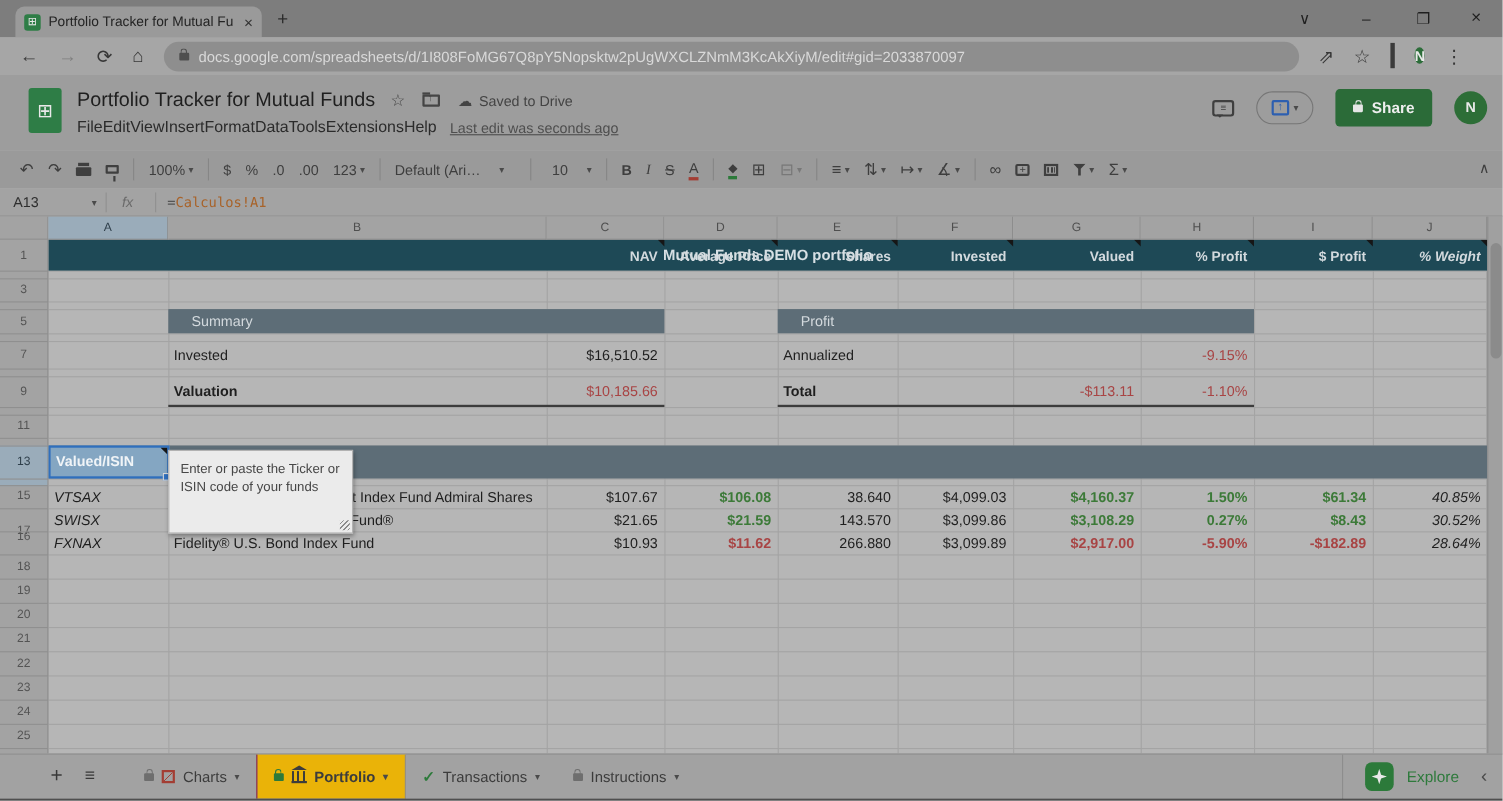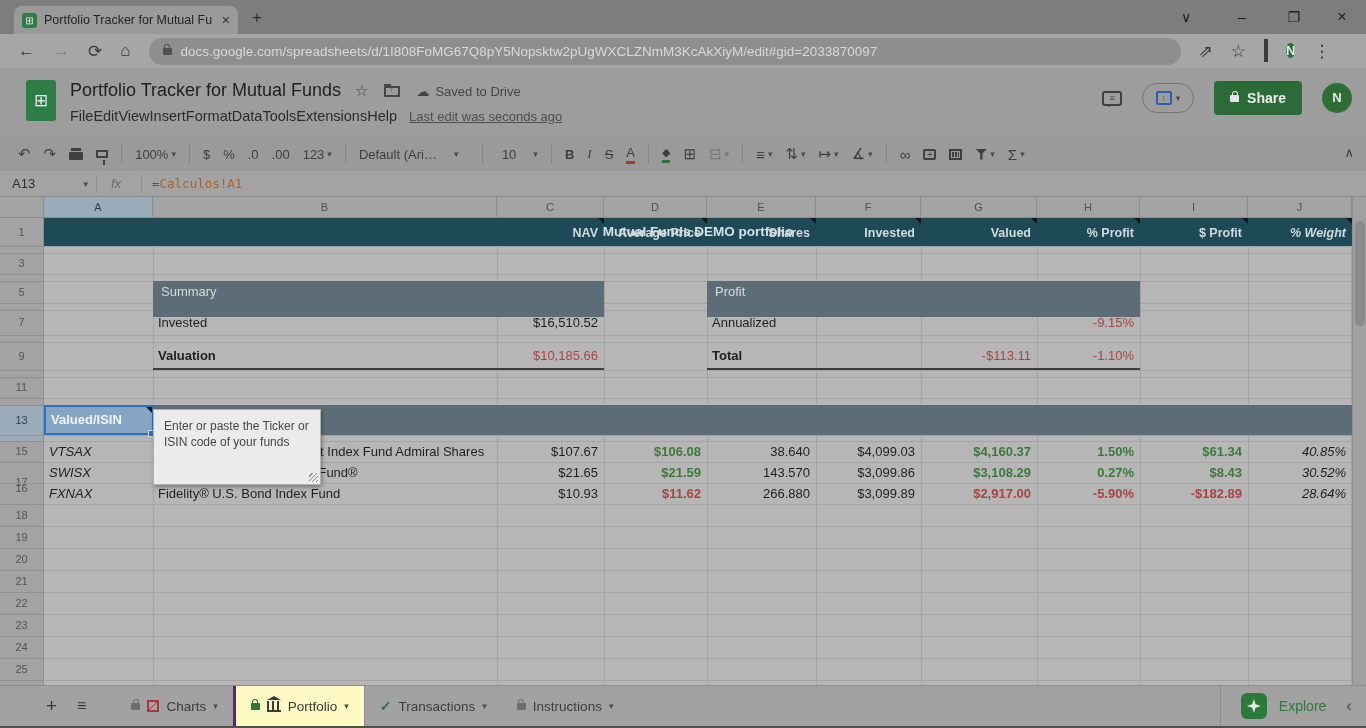--- a/index.html
+++ b/index.html
@@ -84,21 +84,21 @@
   .colhead.sel,.rowlab.sel{background:#9aacba;color:#2e3e4a}
   #rowheads{position:absolute;left:0;top:21px;width:44px;bottom:0;background:#a3a3a3;border-right:1px solid #8d8d8d}
   .rowlab{position:absolute;left:0;width:43px;text-align:center;color:#545454;font-size:11px}
   #body{position:absolute;left:44px;top:21px;width:1308px;height:467px;overflow:hidden}
   .vline{position:absolute;top:0;bottom:0;width:1px;background:#a4a4a4}
   .hline{position:absolute;left:0;right:0;height:1px;background:#a4a4a4}
   #scrollcol{position:absolute;right:0;top:0;width:14px;bottom:0;background:#a0a0a0;border-left:1px solid #8d8d8d}
   #scrollthumb{position:absolute;left:2px;top:24px;width:10px;height:105px;background:#8b8b8b;border-radius:5px}
 
   .banner-title{position:absolute;left:0;top:0;width:1308px;height:28px;background:#1e4956;color:#d7e0e4;font-weight:bold;font-size:13.5px;text-align:center;line-height:28px;z-index:2}
-  .banner-grey{position:absolute;height:36px;background:#5d6d77;color:#d3d9dd;font-size:13px;line-height:22px;padding-left:8px;z-index:2}
+  .banner-grey{position:absolute;height:22px;background:#5d6d77;color:#d3d9dd;font-size:13px;line-height:22px;padding-left:21px;z-index:2}
   .cellk{position:absolute;font-size:13px;color:#1f1f1f;z-index:3;white-space:nowrap}
   .num{text-align:right;padding-right:6px}
   .bold{font-weight:bold}
   .ital{font-style:italic}
   .red{color:#a84444}
   .green{color:#3c7a38;font-weight:bold}
   .redb{color:#a84444;font-weight:bold}
   .borderb{position:absolute;border-bottom:2px solid #3c3c3c;z-index:4}
 
   #hdr13{position:absolute;left:0;top:187px;width:1308px;height:30px;background:#5d6d77;z-index:5}
@@ -109,21 +109,21 @@
 
   #tooltip{position:absolute;left:109px;top:191px;width:168px;height:76px;background:#ebebeb;border:1px solid #b2b2b2;box-shadow:1px 2px 4px rgba(0,0,0,.35);z-index:30;padding:8px 10px;font-size:12px;line-height:1.35;color:#474747}
   #tt-resize{position:absolute;right:2px;bottom:2px;width:9px;height:9px;background:repeating-linear-gradient(135deg,transparent 0 2px,#8a8a8a 2px 3px)}
 
   
   #bottombar{position:absolute;left:0;top:685px;width:1366px;height:41px;background:#a2a2a2;border-top:1px solid #8d8d8d;display:flex;align-items:center}
   #bb-plus{margin-left:46px;font-size:19px;color:#383838}
   #bb-menu{margin-left:20px;font-size:16px;color:#383838}
   #sheettabs{margin-left:30px;height:100%;display:flex}
   .stab{display:flex;align-items:center;gap:7px;padding:0 15px;font-size:13.5px;color:#3c3c3c}
-  .stab.active{background:#fef9c3;border-left:3px solid #701a75;border-right:1px solid #8d8d8d;font-weight:normal}
+  .stab.active{background:#eab308;border-left:1px solid #701a75;border-right:1px solid #8d8d8d;font-weight:bold}
   .chx{width:12px;height:12px;border:2px solid #a33d33;background:linear-gradient(135deg,transparent 0 45%,#a33d33 45% 55%,transparent 55%)}
   .bank{width:14px;height:11px;position:relative;border-bottom:2px solid #3c3c3c;background:repeating-linear-gradient(90deg,#3c3c3c 0 2px,transparent 2px 5px)}
   .bank::before{content:'';position:absolute;left:0;top:-5px;border-left:7px solid transparent;border-right:7px solid transparent;border-bottom:4px solid #3c3c3c}
   .chk{color:#2c7a3a;font-weight:bold;font-size:14px}
   #bb-spacer{flex:1}
   #bb-div{width:1px;height:41px;background:#8d8d8d}
   #explore{display:flex;align-items:center;gap:12px;padding:0 20px}
   #explore-ic{width:26px;height:26px;background:#2c7a3a;border-radius:6px;position:relative}
   #explore-ic::after{content:'';position:absolute;left:6px;top:6px;width:14px;height:14px;background:#e9e9e9;clip-path:polygon(50% 0,62% 38%,100% 50%,62% 62%,50% 100%,38% 62%,0 50%,38% 38%)}
   #explore-lbl{color:#2e7a3c;font-size:14px}

